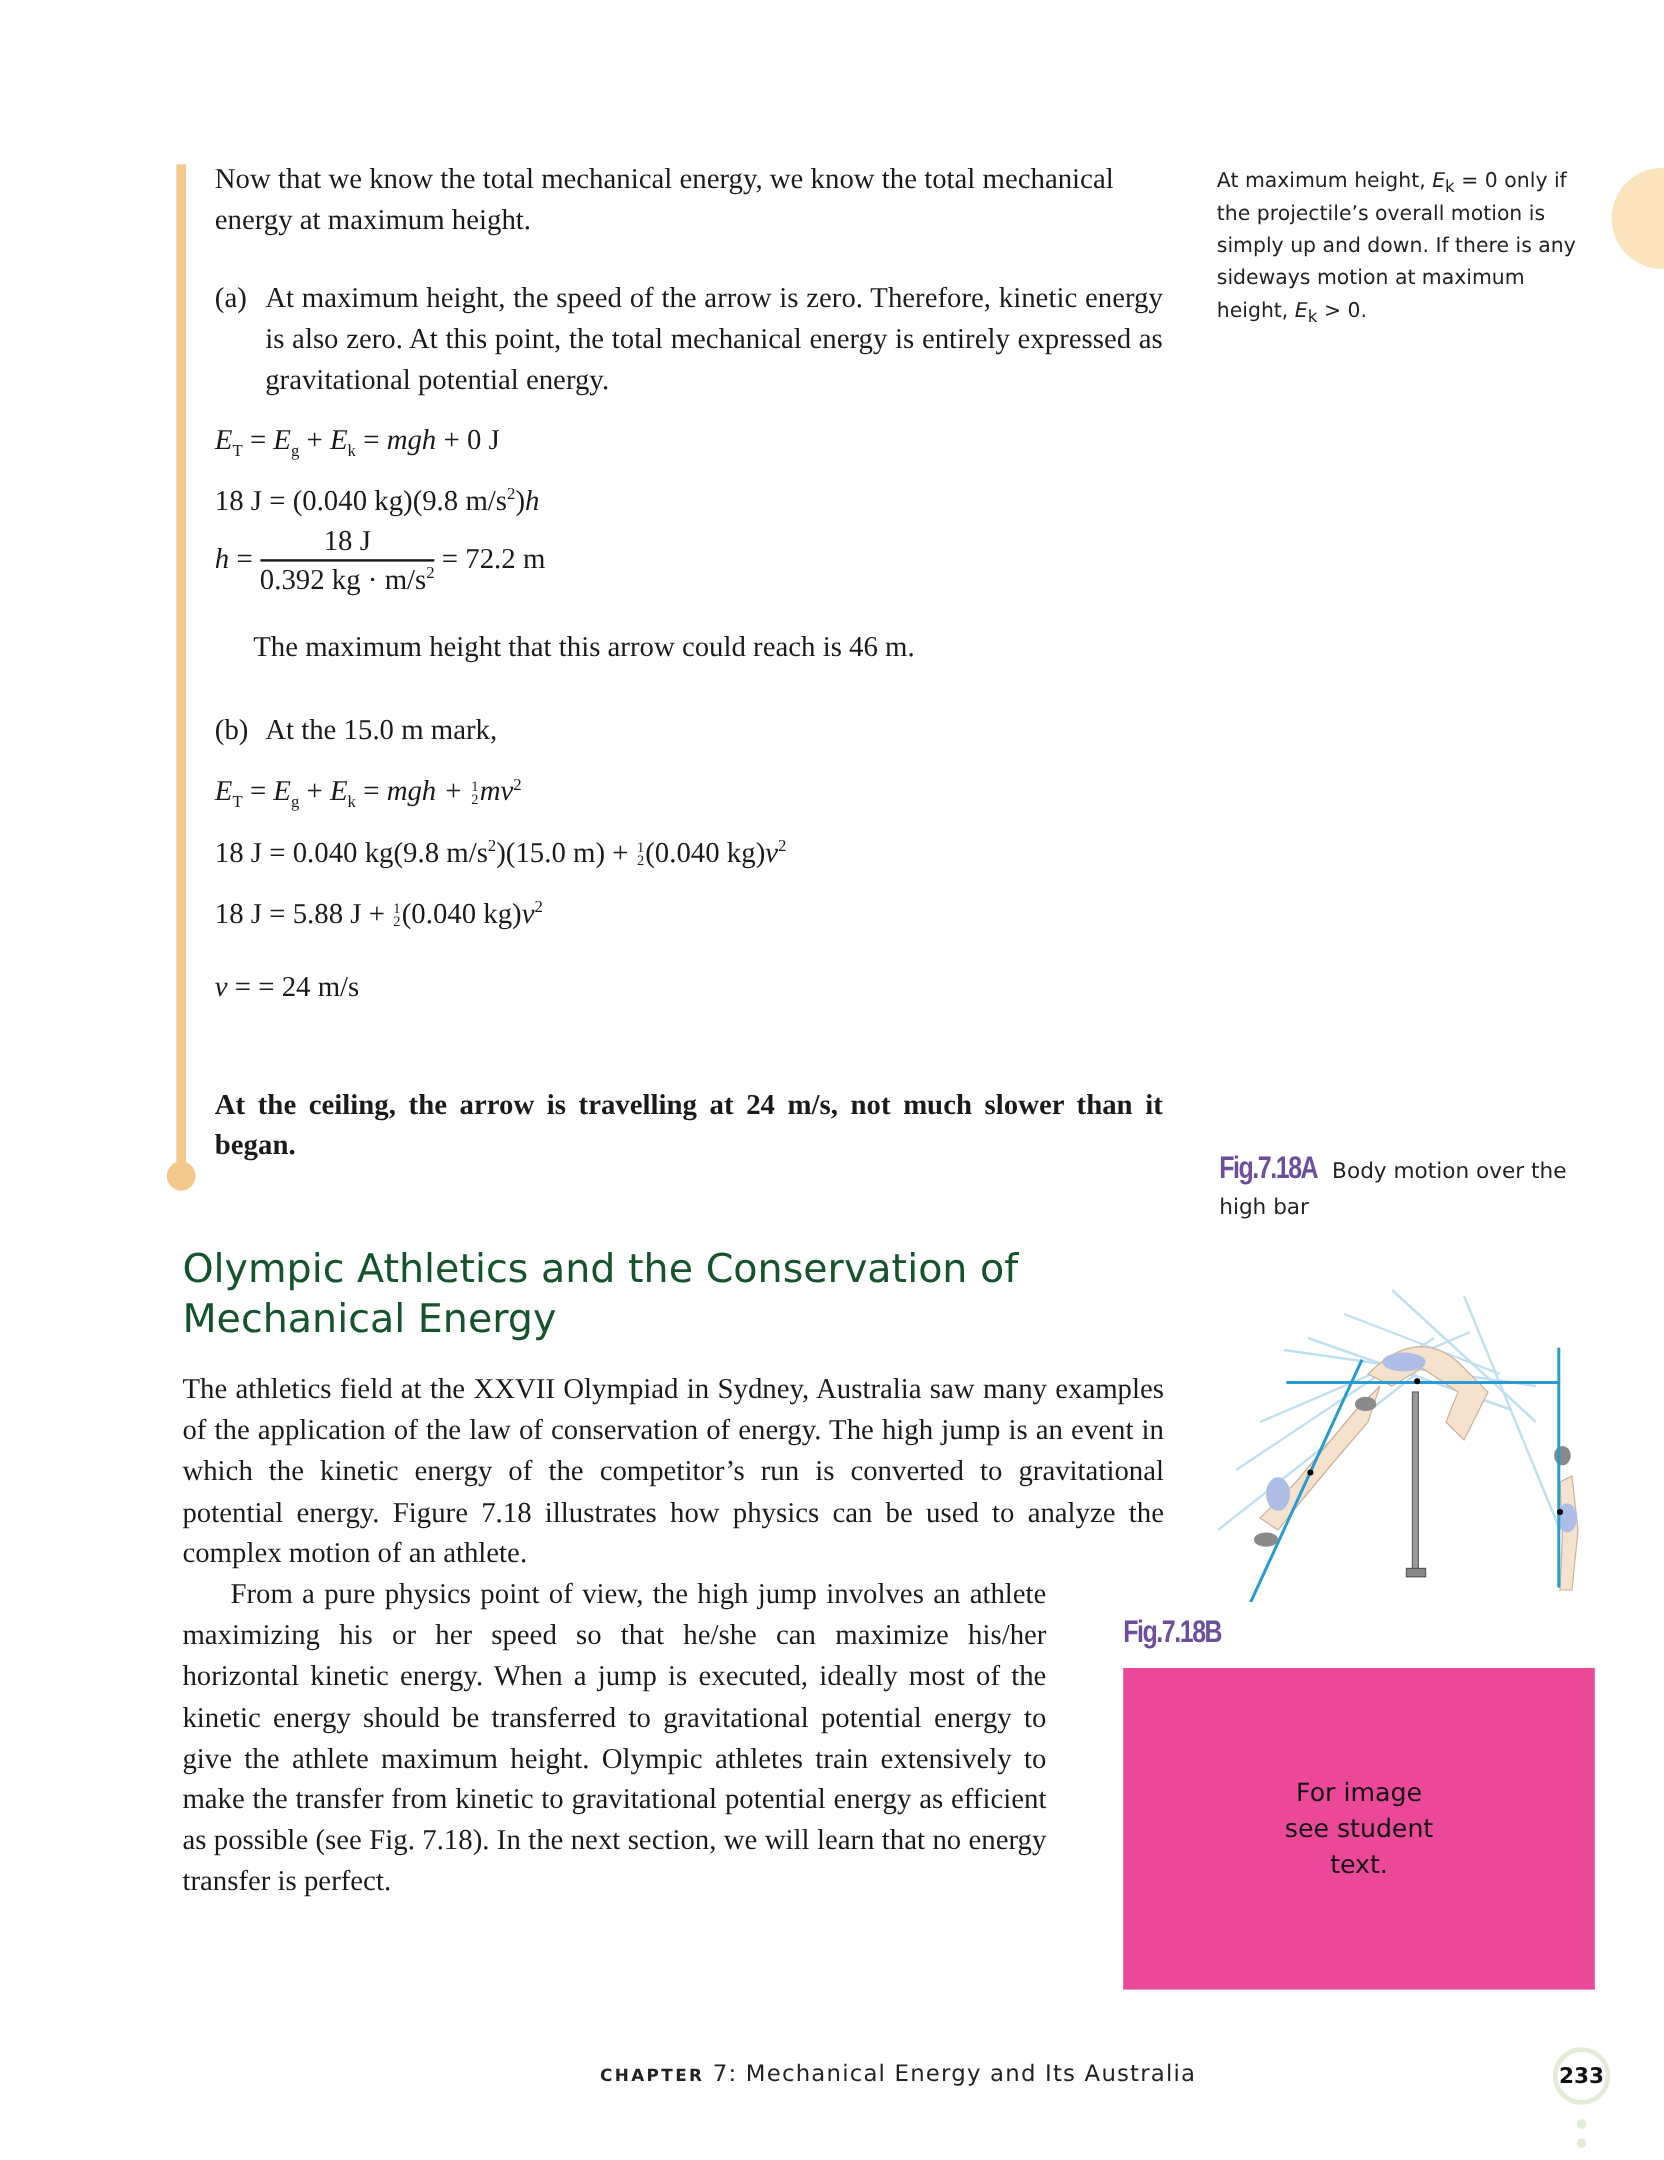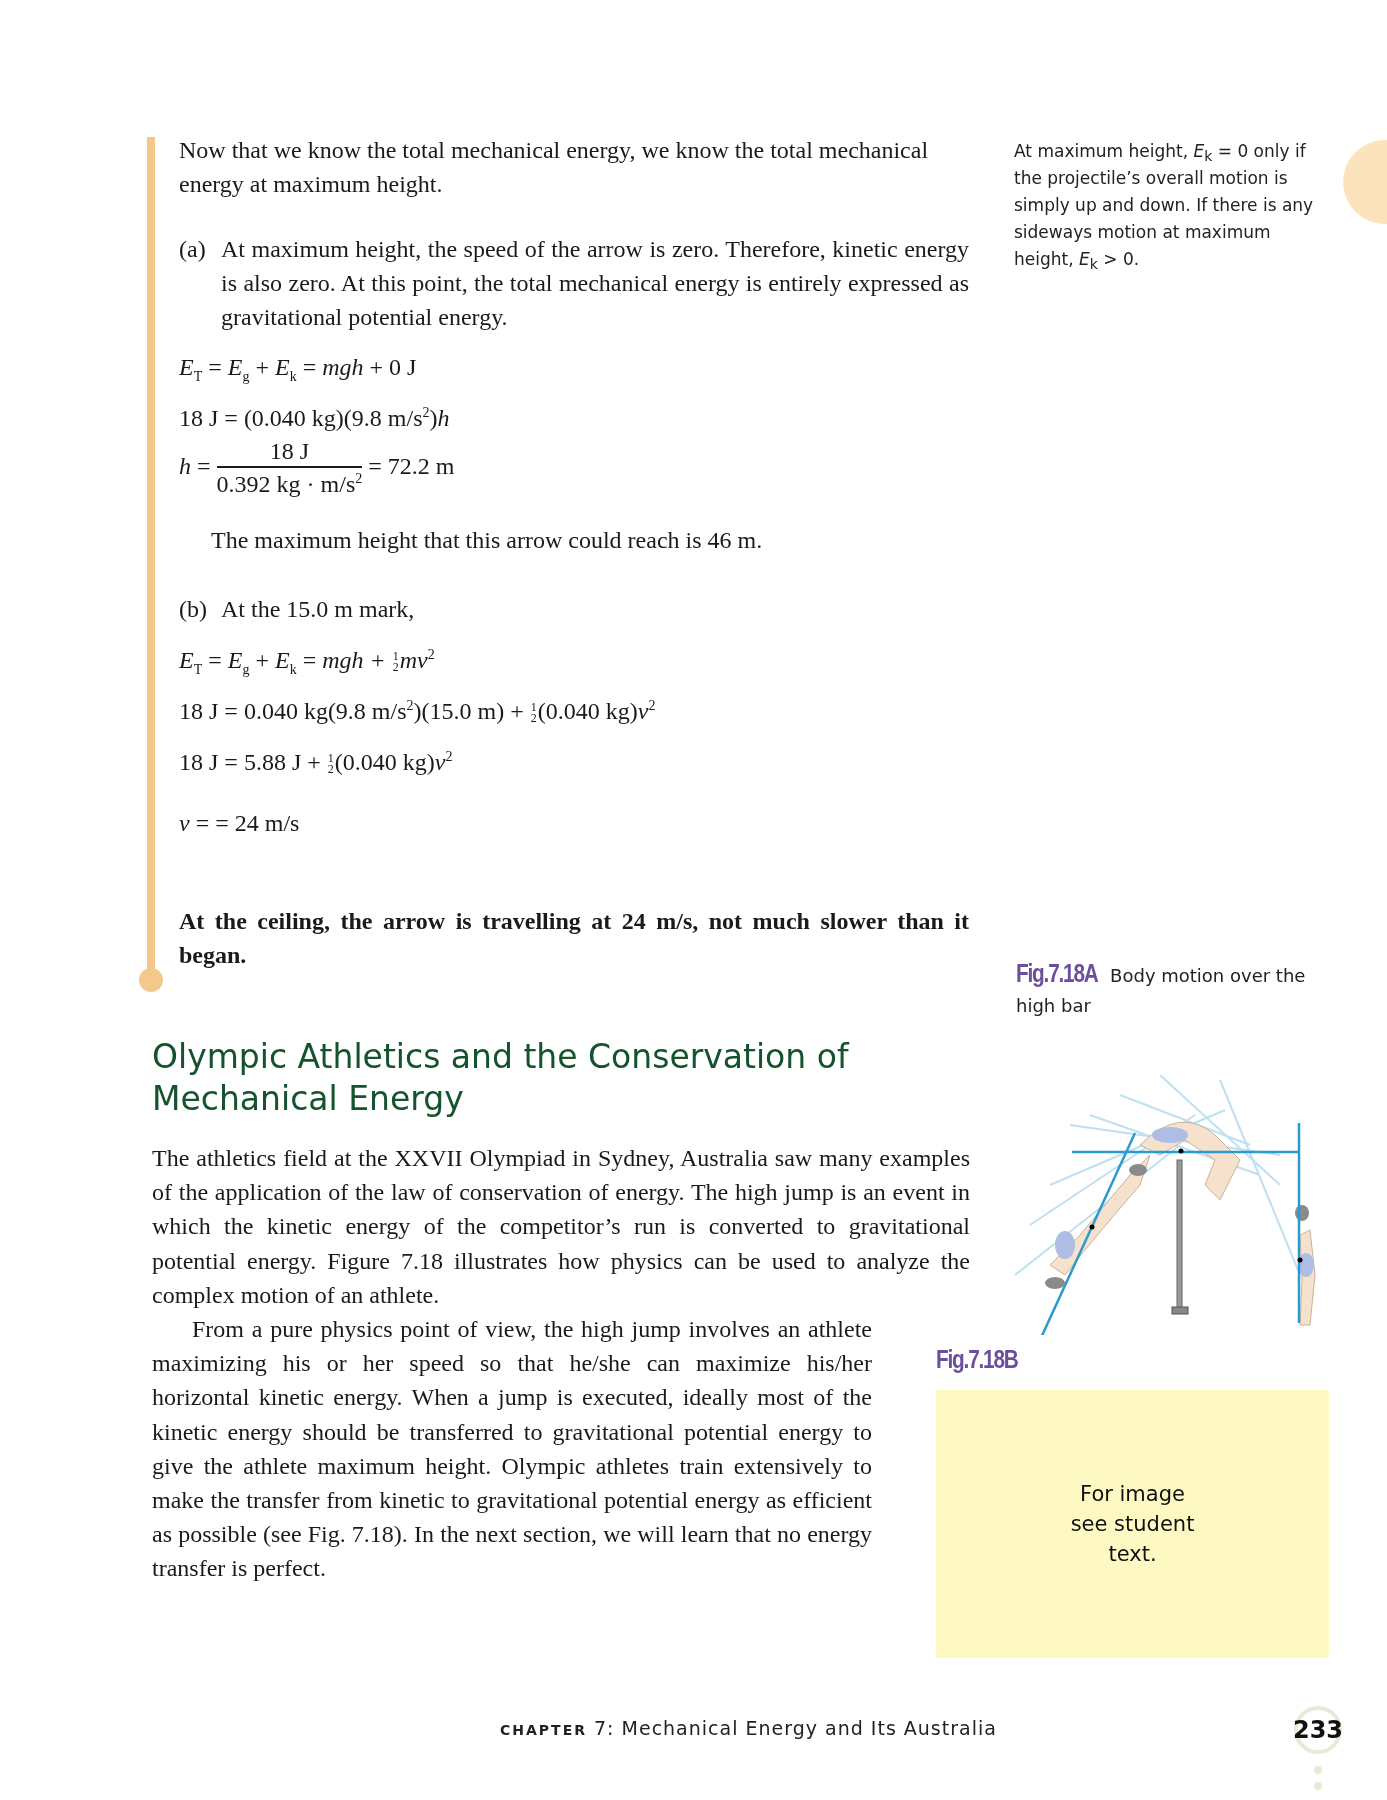--- a/index.html
+++ b/index.html
@@ -37,26 +37,26 @@
 
   .body-text { font-size:24px; line-height:34.2px; }
   #para1 { left:152px; top:1141px; width:818px; text-align:justify; }
   #para2 { left:152px; top:1312px; width:720px; text-align:justify; text-indent:40px; }
 
   .fig-label { font-family:"Liberation Sans", sans-serif; font-weight:bold; color:#6b4f9d; font-size:26px; letter-spacing:-1.5px; transform:scaleX(0.8); transform-origin:left center; display:inline-block; }
   #figA-caption { left:1016px; top:958px; width:320px; font-family:"DejaVu Sans", sans-serif; font-size:18px; line-height:30px; color:#222; }
   #figA-illus { left:1010px; top:1035px; width:330px; height:300px; }
 
   #figB-label { left:936px; top:1344px; }
-  #figB-box { left:936px; top:1390px; width:393px; height:268px; background:#fef9c3; display:flex; align-items:center; justify-content:center; text-align:center; font-family:"DejaVu Sans", sans-serif; font-size:21px; line-height:30px; color:#111; }
+  #figB-box { left:936px; top:1390px; width:393px; height:268px; background:#ec4899; display:flex; align-items:center; justify-content:center; text-align:center; font-family:"DejaVu Sans", sans-serif; font-size:21px; line-height:30px; color:#111; }
 
   #footer-chapter { left:500px; top:1717px; font-family:"DejaVu Sans", sans-serif; font-size:19px; letter-spacing:1px; color:#222; }
   #footer-chapter .smallcaps { font-size:14px; letter-spacing:2px;font-weight:bold; }
   #page-num-ring { left:1294px; top:1706px; width:40px; height:40px; border:4px solid #e3ecd6; border-radius:50%; display:flex; align-items:center; justify-content:center; }
-  #page-num { font-family:"DejaVu Sans", sans-serif; font-weight:bold; font-size:24px; color:#111; }
+  #page-num { font-family:"DejaVu Sans", sans-serif; font-weight:bold; font-size:18px; color:#111; }
   .dot { width:8px; height:8px; border-radius:50%; background:#e3ecd6; }
 </style>
 </head>
 <body>
 
 <div id="example-bar" class="abs"></div>
 <div id="example-bar-end" class="abs"></div>
 <div id="tab-circle" class="abs"></div>
 
 <div id="side-note" class="abs sans">

